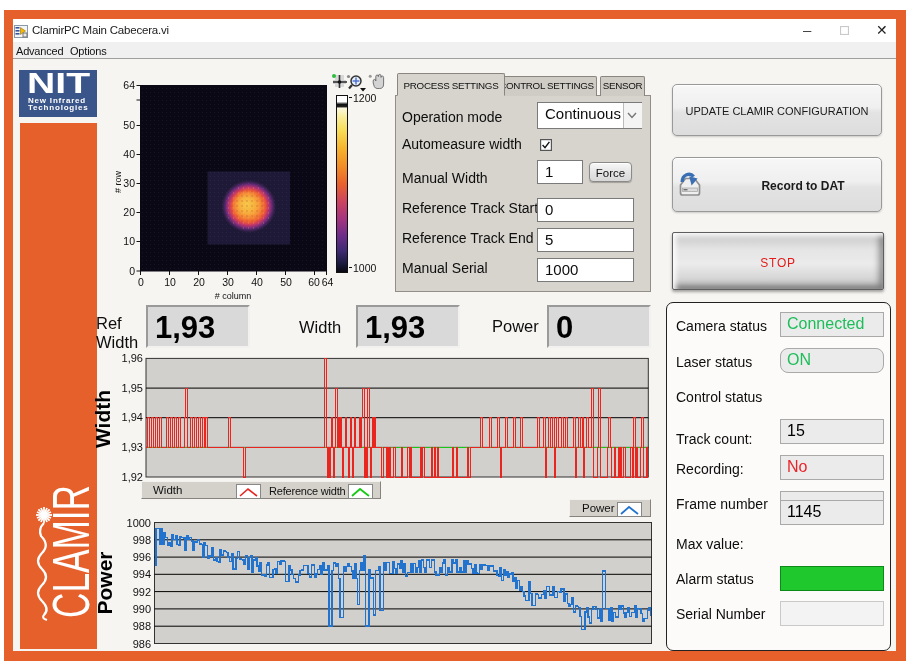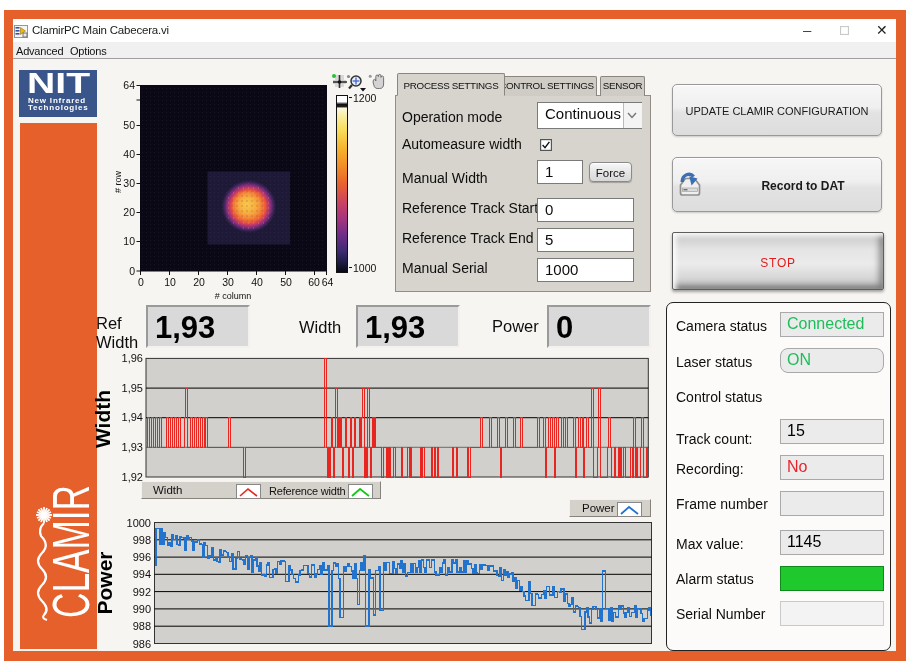--- a/index.html
+++ b/index.html
@@ -239,21 +239,21 @@
 <div class="slabel ab" style="top:354px;">Laser status</div>
 <div class="sbox green ab" style="top:348px;border-radius:8px;">ON</div>
 <div class="slabel ab" style="top:389px;">Control status</div>
 <div class="slabel ab" style="top:424px;margin-top:7px;">Track count:</div>
 <div class="sbox ab" style="top:419px;">15</div>
 <div class="slabel ab" style="top:461px;">Recording:</div>
 <div class="sbox red ab" style="top:455px;">No</div>
 <div class="slabel ab" style="top:496px;">Frame number</div>
 <div class="sbox ab" style="top:491px;"></div>
 <div class="slabel ab" style="top:536px;">Max value:</div>
-<div class="sbox ab" style="top:530px;">1145</div>
+<div class="sbox ab" style="top:500px;">1145</div>
 <div class="slabel ab" style="top:571px;">Alarm status</div>
 <div class="ab" style="left:780px;top:566px;width:102px;height:23px;background:#1EC82D;border:1px solid #0e8a1a;"></div>
 <div class="slabel ab" style="top:606px;">Serial Number</div>
 <div class="sbox ab" style="top:601px;background:#F3F3F3;border-color:#c9c9c9;"></div>
 <div class="dlabel ab" style="left:96px;top:314px;">Ref<br>Width</div>
 <div class="numbox ab" style="left:146px;">1,93</div>
 <div class="dlabel ab" style="left:299px;top:318px;">Width</div>
 <div class="numbox ab" style="left:356px;">1,93</div>
 <div class="dlabel ab" style="left:492px;top:317px;">Power</div>
 <div class="numbox ab" style="left:547px;">0</div>

